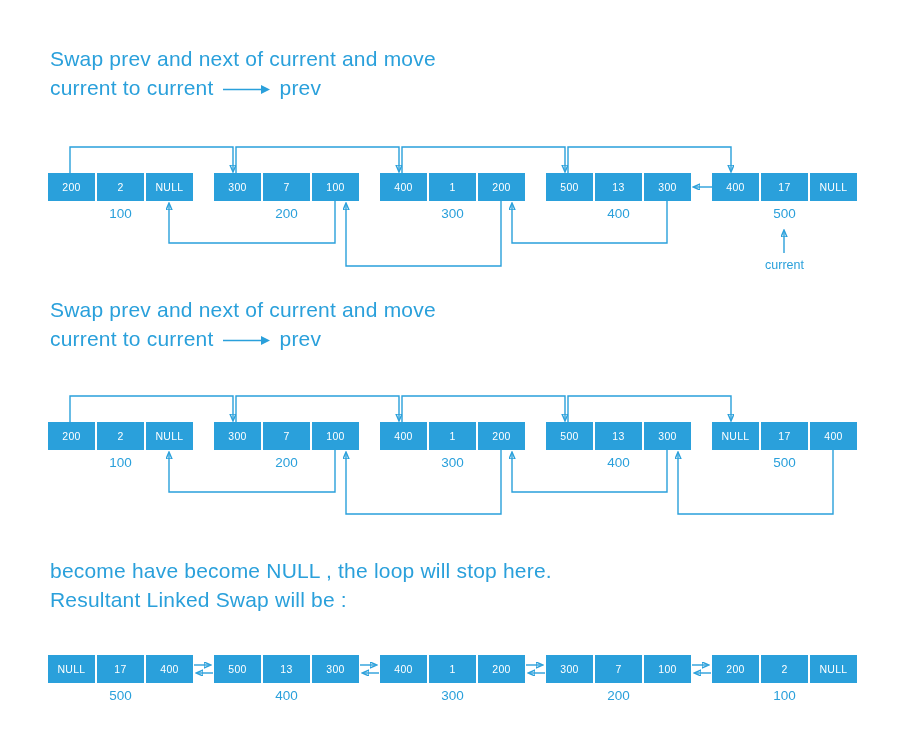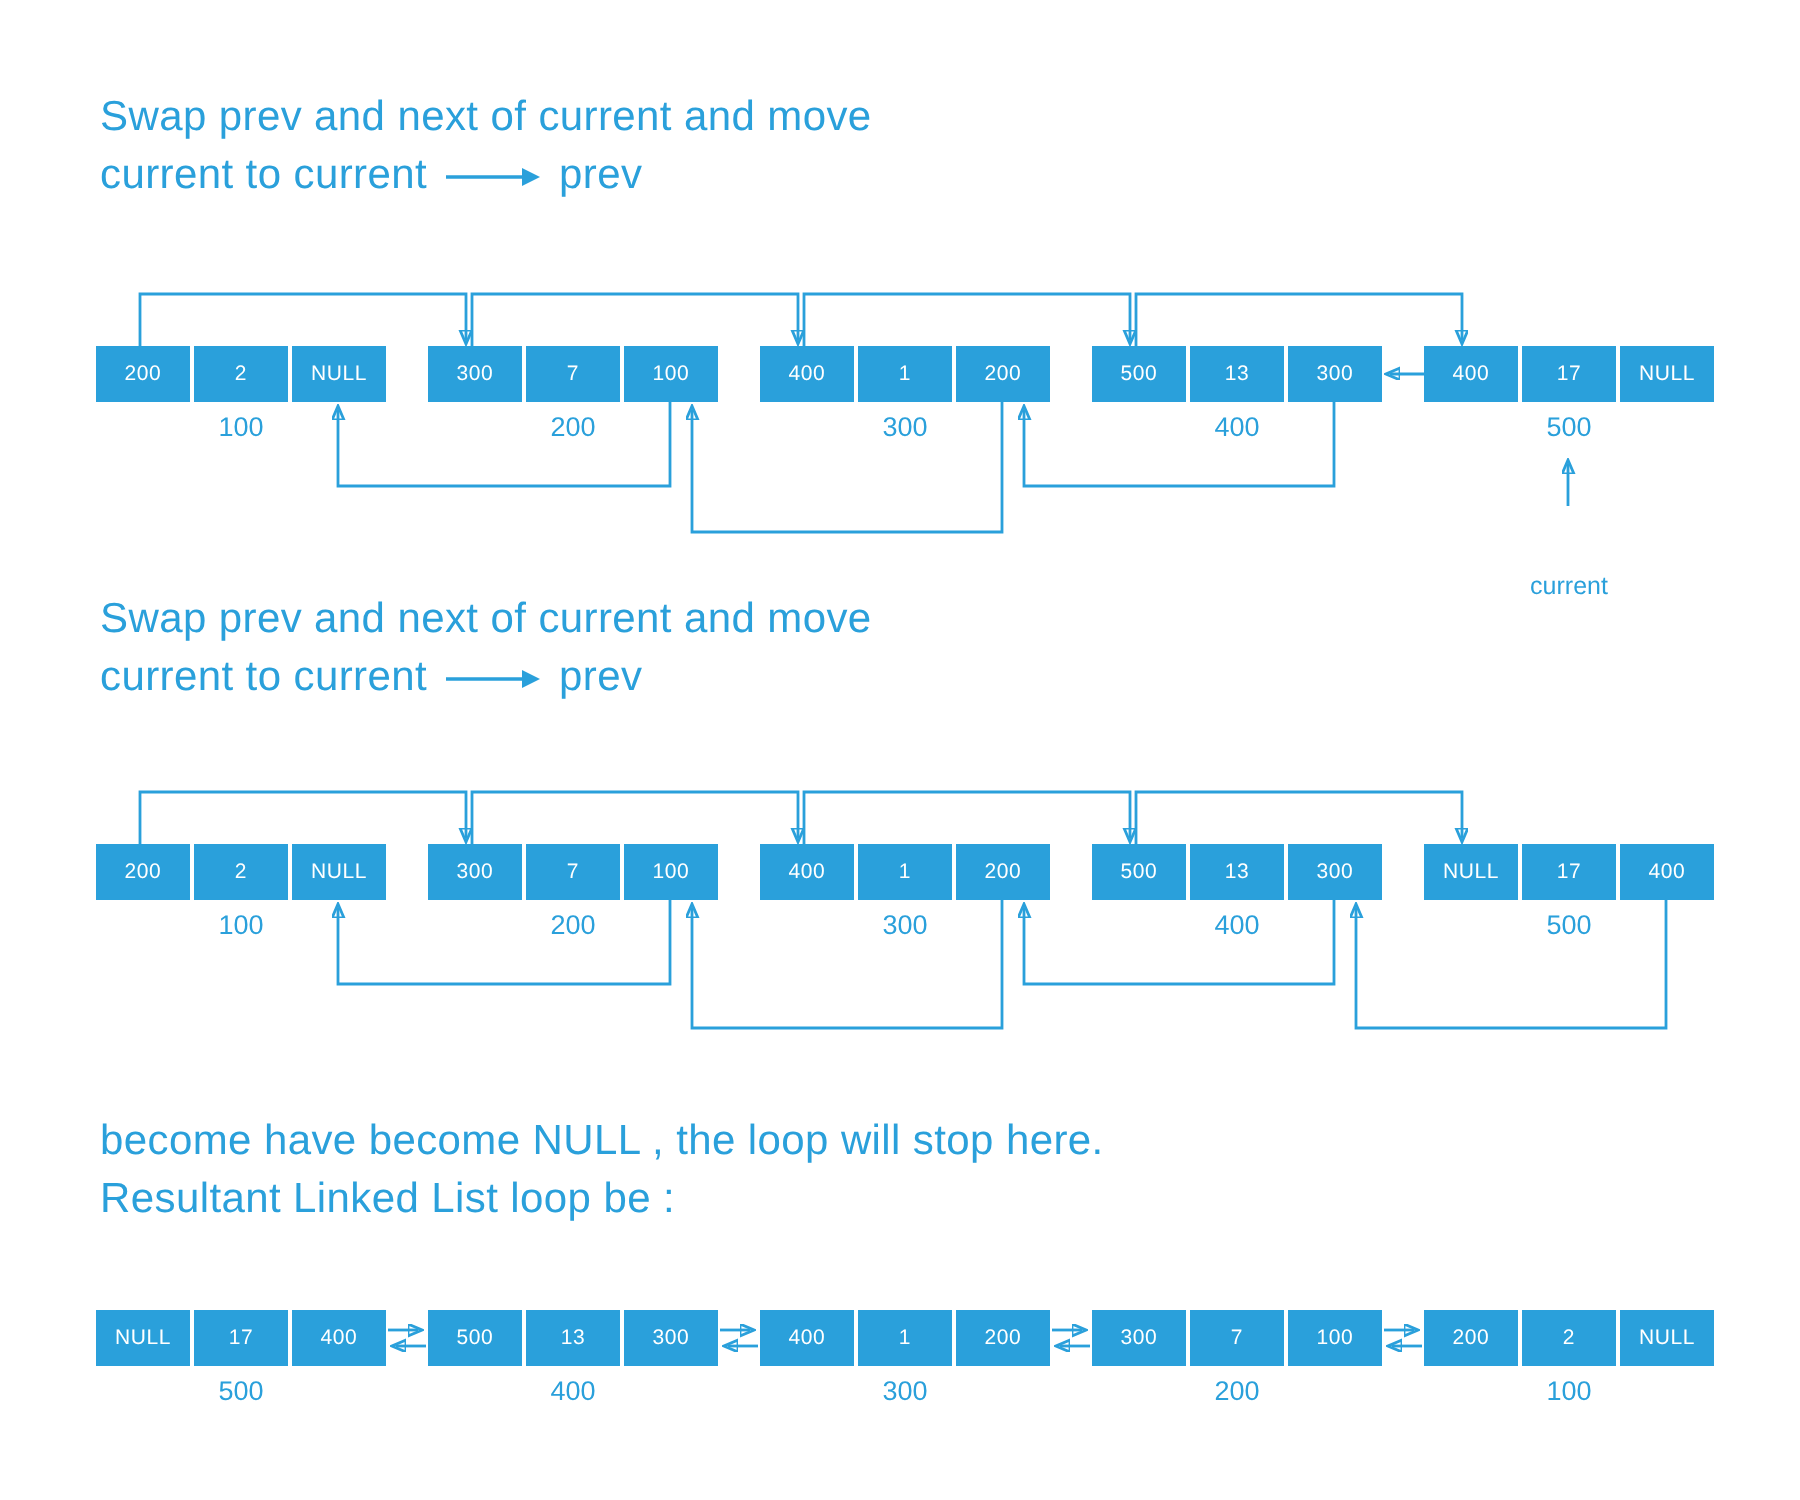--- a/index.html
+++ b/index.html
@@ -29,21 +29,21 @@
     width:47px;height:28px;background:var(--node-fill);color:var(--node-text);
     display:flex;align-items:center;justify-content:center;
     font-size:10.5px;letter-spacing:.3px;
   }
   .addr{
     position:absolute;width:145px;text-align:center;
     color:var(--accent);font-size:13.5px;z-index:2;
   }
   .current-label{
     position:absolute;width:145px;text-align:center;
-    color:var(--accent);font-size:12.5px;z-index:2;margin-top:28px;
+    color:var(--accent);font-size:12.5px;z-index:2;
   }
 </style>
 </head>
 <body>
 
 <div class="page">
 
   <svg class="arrow-layer" width="900" height="750">
     <defs>
       <marker id="ah" markerWidth="8" markerHeight="8" refX="5" refY="3" orient="auto" markerUnits="userSpaceOnUse">
@@ -177,21 +177,21 @@
     <div class="node" style="left:712px;top:422px">
       <span class="cell">NULL</span>
       <span class="cell">17</span>
       <span class="cell">400</span>
     </div>
     <div class="addr" style="left:712px;top:455px">500</div>
   </div>
 
   <div class="title" style="top:556px">
     <div>become have become NULL ,  the loop will stop here.</div>
-    <div>Resultant Linked List loop be :</div>
+    <div>Resultant Linked Swap will be :</div>
   </div>
 
   <div>
     <div class="node" style="left:48px;top:655px">
       <span class="cell">NULL</span>
       <span class="cell">17</span>
       <span class="cell">400</span>
     </div>
     <div class="addr" style="left:48px;top:688px">500</div>
 

